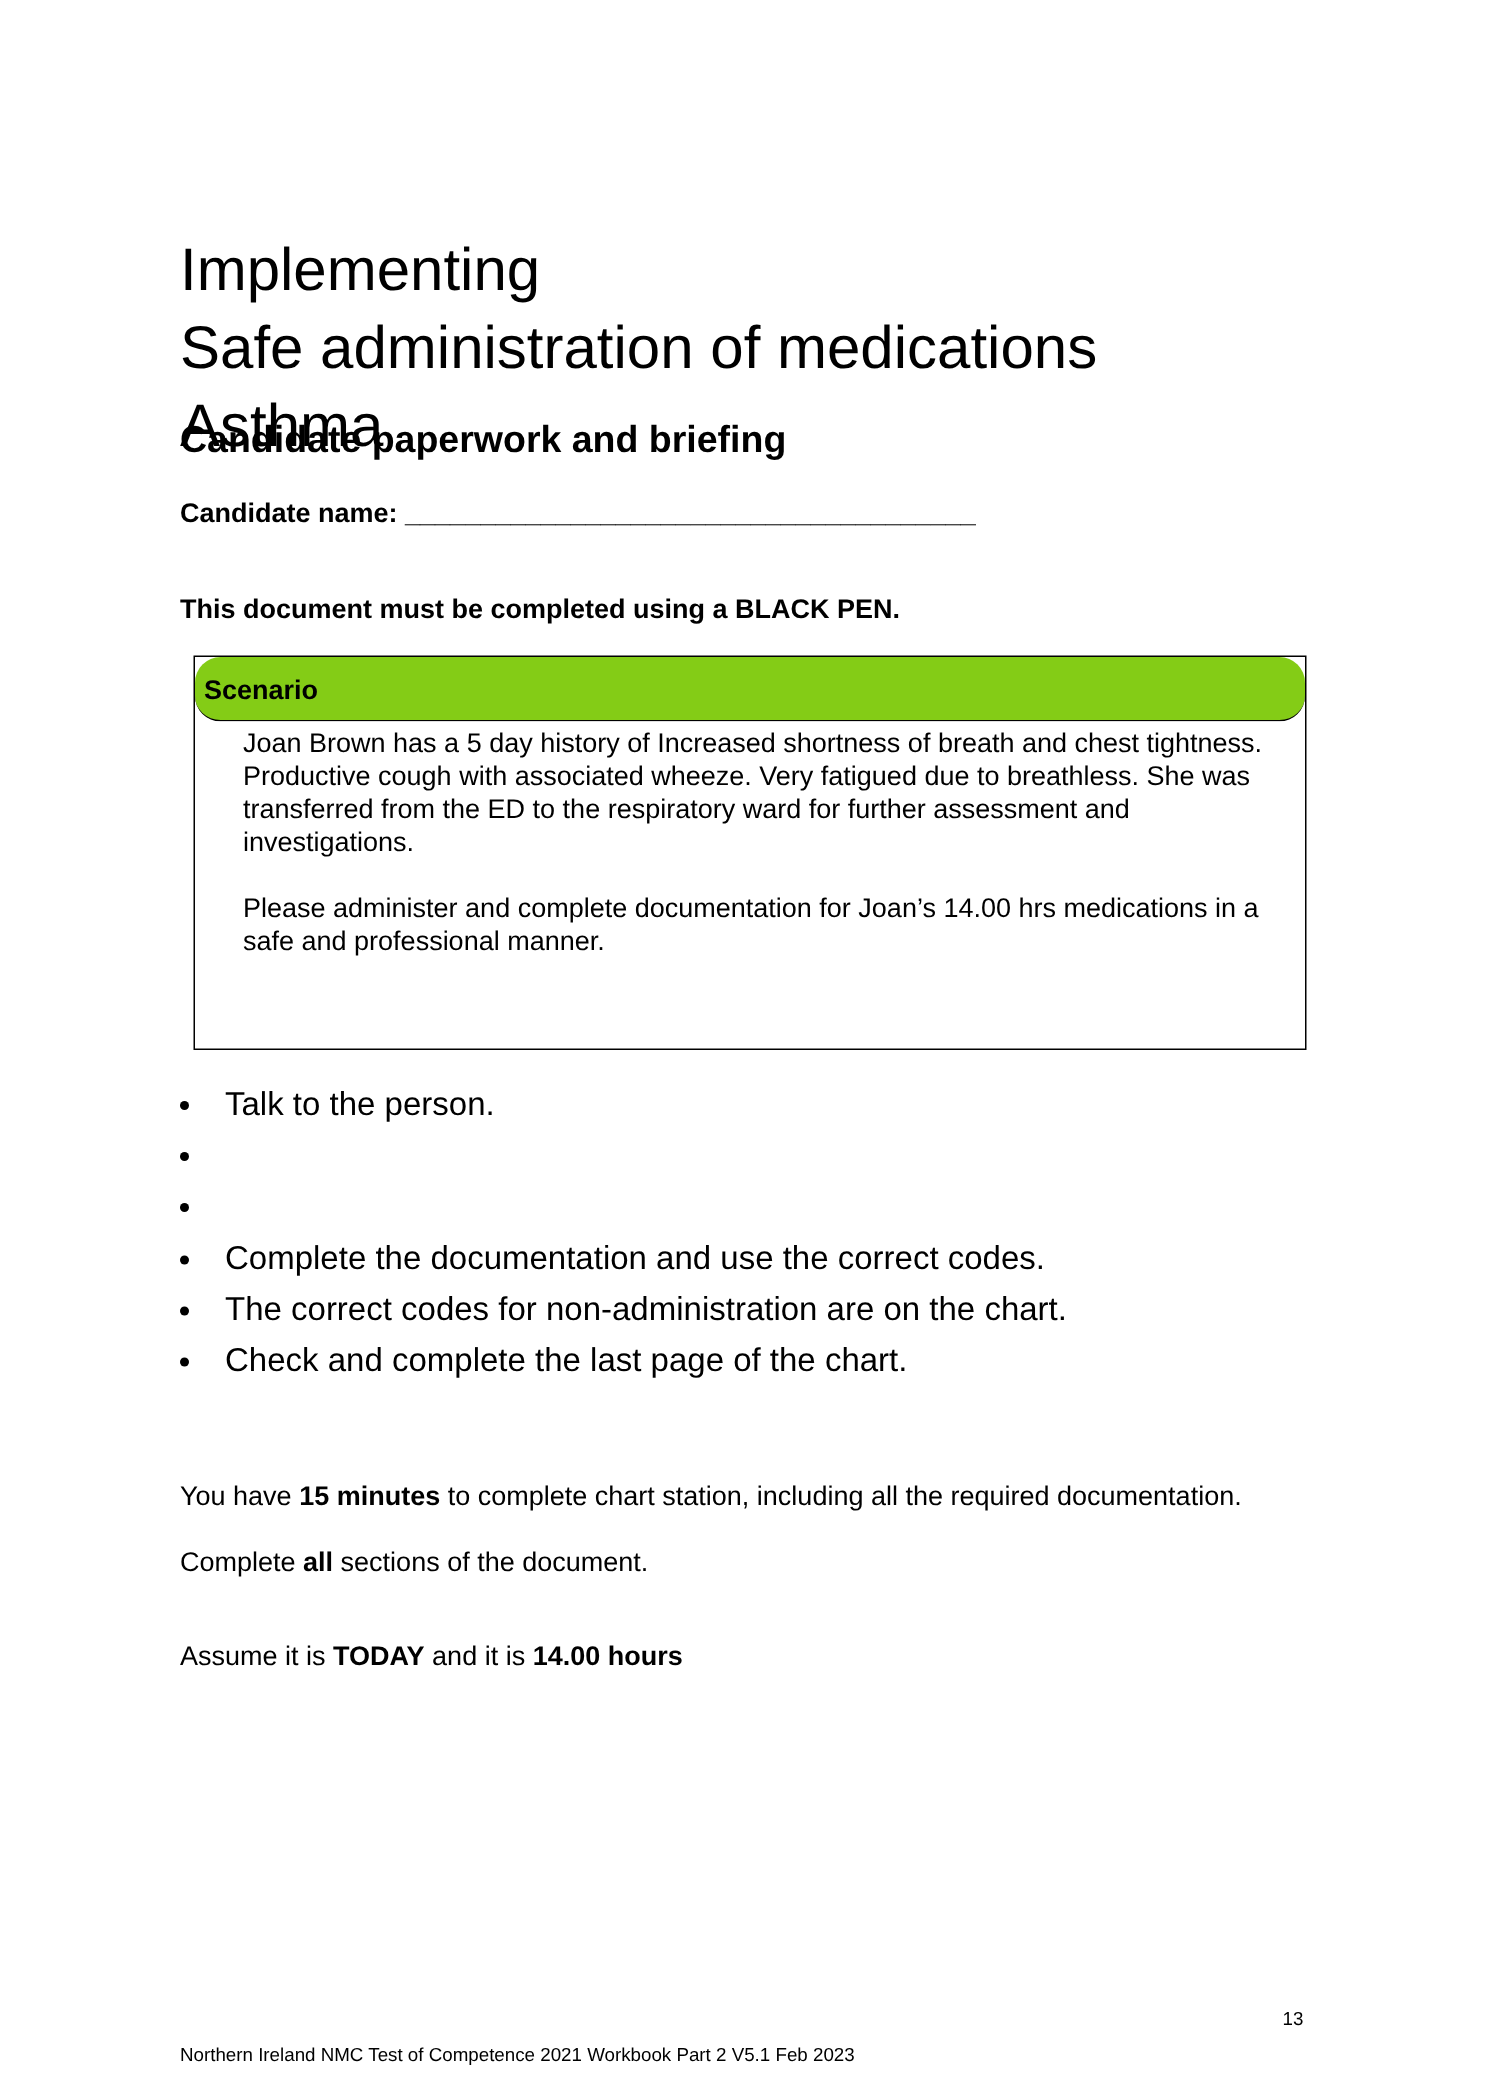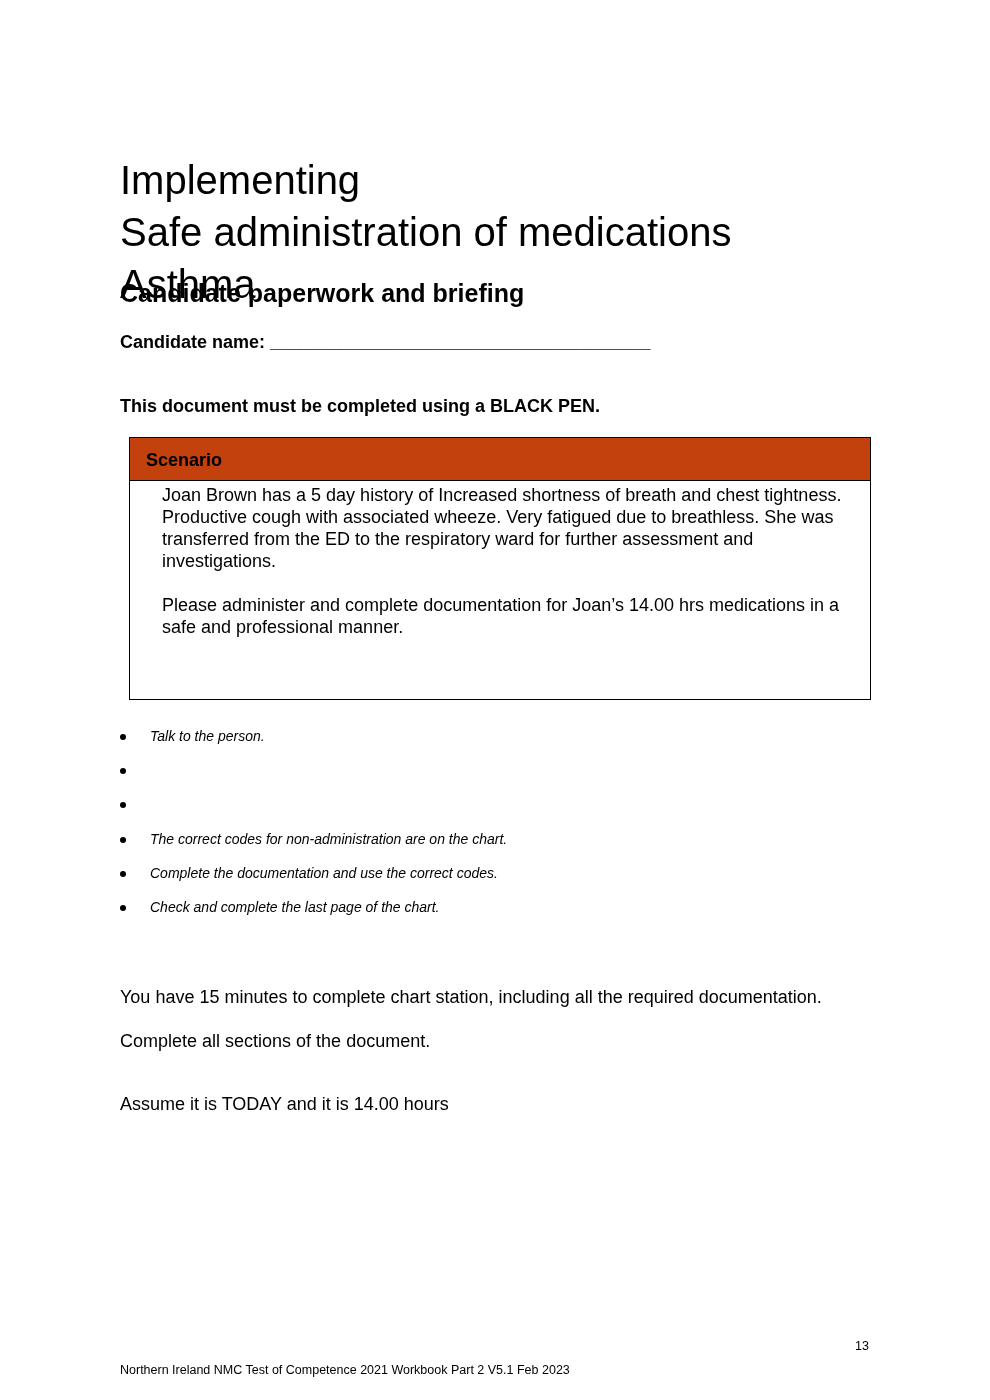--- a/index.html
+++ b/index.html
@@ -51,43 +51,43 @@
     }
     .scenario-box {
       position: absolute;
       left: 129px;
       top: 437px;
       width: 740px;
       height: 261px;
       border: 1px solid #000;
     }
     .scenario-header {
-      background: #c2410c;
+      background: #84cc16;
       height: 42px;
       border-bottom: 1px solid #000;
       font-size: 18px;
       font-weight: bold;
-      padding-left: 16px;
+      padding-left: 6px;
       line-height: 44px;
+      border-radius: 17px;
     }
     .scenario-body {
       padding: 3px 20px 0 32px;
       font-size: 18px;
       line-height: 22px;
     }
     .scenario-para { margin: 0 0 22px 0; }
     .bullets {
       position: absolute;
       left: 120px;
       top: 725px;
       margin: 0;
       padding: 0;
       list-style: none;
-      font-size: 14px;
-      font-style: italic;
+      font-size: 22px;
     }
     .bullets li {
       position: relative;
       padding-left: 30px;
       height: 34.2px;
       line-height: 22px;
       white-space: nowrap;
     }
     .bullet-dot {
       position: absolute;
@@ -97,21 +97,21 @@
       height: 6px;
       background: #000;
       border-radius: 50%;
     }
     .para {
       position: absolute;
       left: 120px;
       font-size: 18px;
       white-space: nowrap;
     }
-    .para b { font-weight: normal; }
+    .para b { font-weight: bold; }
     .footer-left {
       position: absolute;
       left: 120px;
       top: 1339px;
       font-size: 12.5px;
       white-space: nowrap;
       margin-top: 24px;
     }
     .footer-right {
       position: absolute;
@@ -144,22 +144,22 @@
   <div class="scenario-body">
     <p class="scenario-para">Joan Brown has a 5 day history of Increased shortness of breath and chest tightness. Productive cough with associated wheeze. Very fatigued due to breathless.  She was transferred from the ED to the respiratory ward for further assessment and investigations.</p>
     <p class="scenario-para">Please administer and complete documentation for Joan’s 14.00 hrs medications in a safe and professional manner.</p>
   </div>
 </div>
 
 <ul class="bullets">
   <li><span class="bullet-dot"></span><span>Talk to the person.</span></li>
   <li><span class="bullet-dot"></span></li>
   <li><span class="bullet-dot"></span></li>
+  <li><span class="bullet-dot"></span><span>Complete the documentation and use the correct codes.</span></li>
   <li><span class="bullet-dot"></span><span>The correct codes for non-administration are on the chart.</span></li>
-  <li><span class="bullet-dot"></span><span>Complete the documentation and use the correct codes.</span></li>
   <li><span class="bullet-dot"></span><span>Check and complete the last page of the chart.</span></li>
 </ul>
 
 <div class="para" style="top: 987px;">
   <span>You have </span><b>15 minutes</b><span> to complete chart station, including all the required documentation.</span>
 </div>
 
 <div class="para" style="top: 1031px;">
   <span>Complete </span><b>all</b><span> sections of the document.</span>
 </div>

